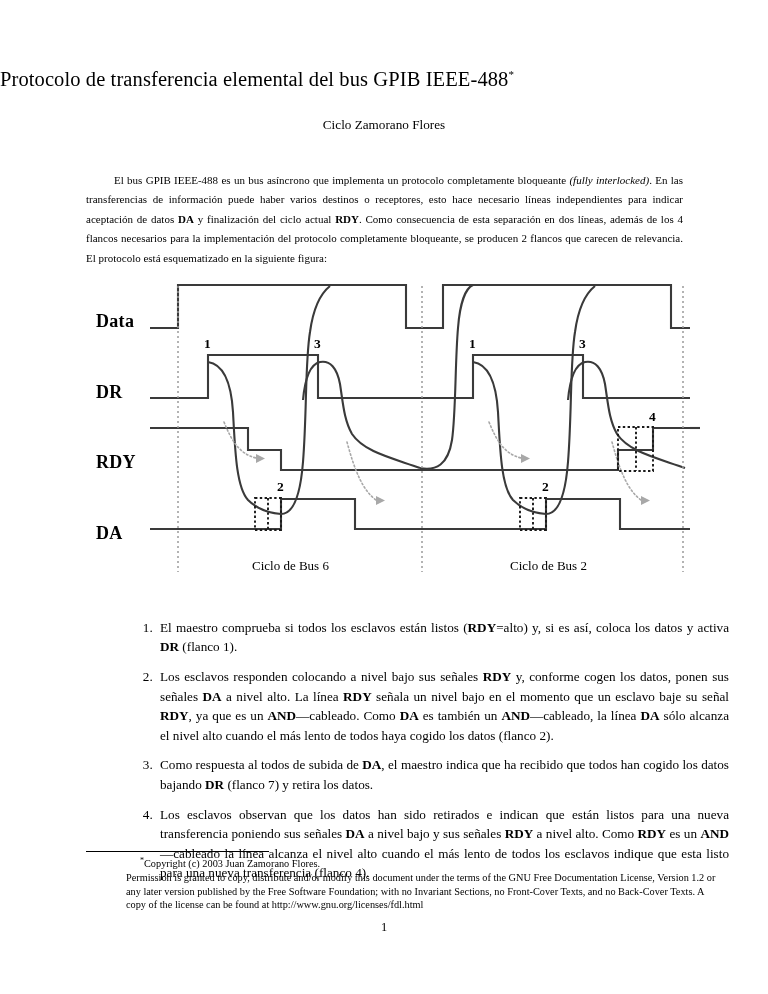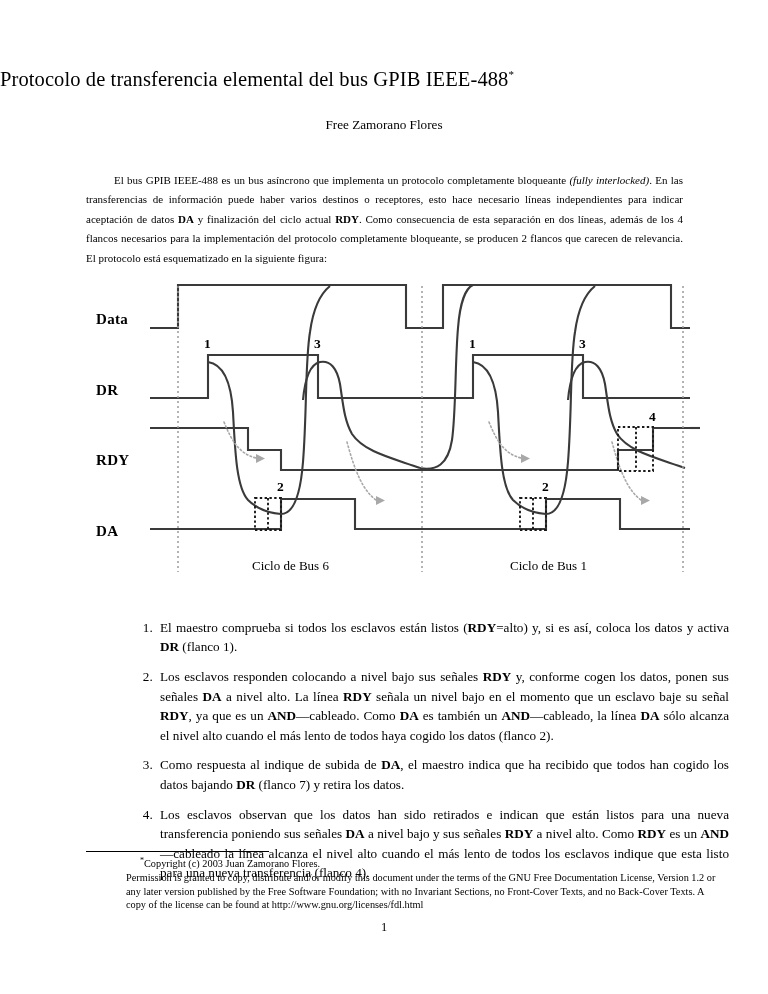--- a/index.html
+++ b/index.html
@@ -66,21 +66,21 @@
   .diagram {
     position: absolute;
     top: 272px;
     left: 0px;
     width: 768px;
     height: 310px;
   }
   .diagram svg { display: block; }
   .sig-label {
     position: absolute;
-    font-size: 15px;
+    font-size: 18px;
     font-weight: bold;
     font-family: "Liberation Serif", "DejaVu Serif", serif;
     letter-spacing: 0.3px;
   }
   .lbl-data { left: 96px;  top: 311px; }
   .lbl-dr   { left: 96px;  top: 382px; }
   .lbl-rdy  { left: 96px;  top: 452px; }
   .lbl-da   { left: 96px;  top: 523px; }
 
   .edge-num {
@@ -141,21 +141,21 @@
     text-align: center;
     font-size: 12.5px;
   }
 </style>
 </head>
 <body>
 
 <div class="page">
 
   <div class="title"><span>Protocolo de transferencia elemental del bus GPIB IEEE-488</span><sup>*</sup></div>
-  <div class="author">Free Zamorano Flores</div>
+  <div class="author">Ciclo Zamorano Flores</div>
 
   <p class="intro"><span>El bus GPIB IEEE-488 es un bus asíncrono que implementa un protocolo completamente bloqueante </span><i>(fully interlocked)</i><span>. En las transferencias de información puede haber varios destinos o receptores, esto hace necesario líneas independientes para indicar aceptación de datos </span><b>DA</b><span> y finalización del ciclo actual </span><b>RDY</b><span>. Como consecuencia de esta separación en dos líneas, además de los 4 flancos necesarios para la implementación del protocolo completamente bloqueante, se producen 2 flancos que carecen de relevancia. El protocolo está esquematizado en la siguiente figura:</span></p>
 
   <div class="diagram">
     <svg width="768" height="310" viewBox="0 0 768 310" xmlns="http://www.w3.org/2000/svg">
       <g fill="none" stroke="#3a3a3a" stroke-width="2.1" stroke-linecap="butt" stroke-linejoin="miter">
 
         <path d="M150,56 L178,56 L178,13 L406,13 L406,56 L443,56 L443,13 L671,13 L671,56 L690,56"></path>
 
         <path d="M150,126 L208,126 L208,83 L318,83 L318,126 L473,126 L473,83 L583,83 L583,126 L690,126"></path>
@@ -217,26 +217,26 @@
   <div class="edge-num" style="left:204px; top:336px;">1</div>
   <div class="edge-num" style="left:314px; top:336px;">3</div>
   <div class="edge-num" style="left:277px; top:479px;">2</div>
   <div class="edge-num" style="left:649px; top:409px;">4</div>
   <div class="edge-num" style="left:469px; top:336px;">1</div>
   <div class="edge-num" style="left:579px; top:336px;">3</div>
   <div class="edge-num" style="left:542px; top:479px;">2</div>
   <div class="edge-num" style="left:384px; top:409px;"></div>
 
   <div class="cycle-caption" style="left:252px; top:558px;">Ciclo de Bus 6</div>
-  <div class="cycle-caption" style="left:510px; top:558px;">Ciclo de Bus 1</div>
+  <div class="cycle-caption" style="left:510px; top:558px;">Ciclo de Bus 2</div>
 
   <ol class="steps">
     <li><span>El maestro comprueba si todos los esclavos están listos (</span><b>RDY</b><span>=alto) y, si es así, coloca los datos y activa </span><b>DR</b><span> (flanco 1).</span></li>
     <li><span>Los esclavos responden colocando a nivel bajo sus señales </span><b>RDY</b><span> y, conforme cogen los datos, ponen sus señales </span><b>DA</b><span> a nivel alto. La línea </span><b>RDY</b><span> señala un nivel bajo en el momento que un esclavo baje su señal </span><b>RDY</b><span>, ya que es un </span><b>AND</b><span>—cableado. Como </span><b>DA</b><span> es también un </span><b>AND</b><span>—cableado, la línea </span><b>DA</b><span> sólo alcanza el nivel alto cuando el más lento de todos haya cogido los datos (flanco 2).</span></li>
-    <li><span>Como respuesta al indique de subida de </span><b>DA</b><span>, el maestro indica que ha recibido que todos han cogido los datos bajando </span><b>DR</b><span> (flanco 7) y retira los datos.</span></li>
+    <li><span>Como respuesta al todos de subida de </span><b>DA</b><span>, el maestro indica que ha recibido que todos han cogido los datos bajando </span><b>DR</b><span> (flanco 7) y retira los datos.</span></li>
     <li><span>Los esclavos observan que los datos han sido retirados e indican que están listos para una nueva transferencia poniendo sus señales </span><b>DA</b><span> a nivel bajo y sus señales </span><b>RDY</b><span> a nivel alto. Como </span><b>RDY</b><span> es un </span><b>AND</b><span>—cableado la línea alcanza el nivel alto cuando el más lento de todos los esclavos indique que esta listo para una nueva transferencia (flanco 4).</span></li>
   </ol>
 
   <div class="footnote-rule"></div>
   <div class="footnote">
     <div class="fn-first"><sup>*</sup><span>Copyright (c) 2003 Juan Zamorano Flores.</span></div>
     <div>Permission is granted to copy, distribute and/or modify this document under the terms of the GNU Free Documentation License, Version 1.2 or any later version published by the Free Software Foundation; with no Invariant Sections, no Front-Cover Texts, and no Back-Cover Texts. A copy of the license can be found at http://www.gnu.org/licenses/fdl.html</div>
   </div>
 
   <div class="page-number">1</div>

